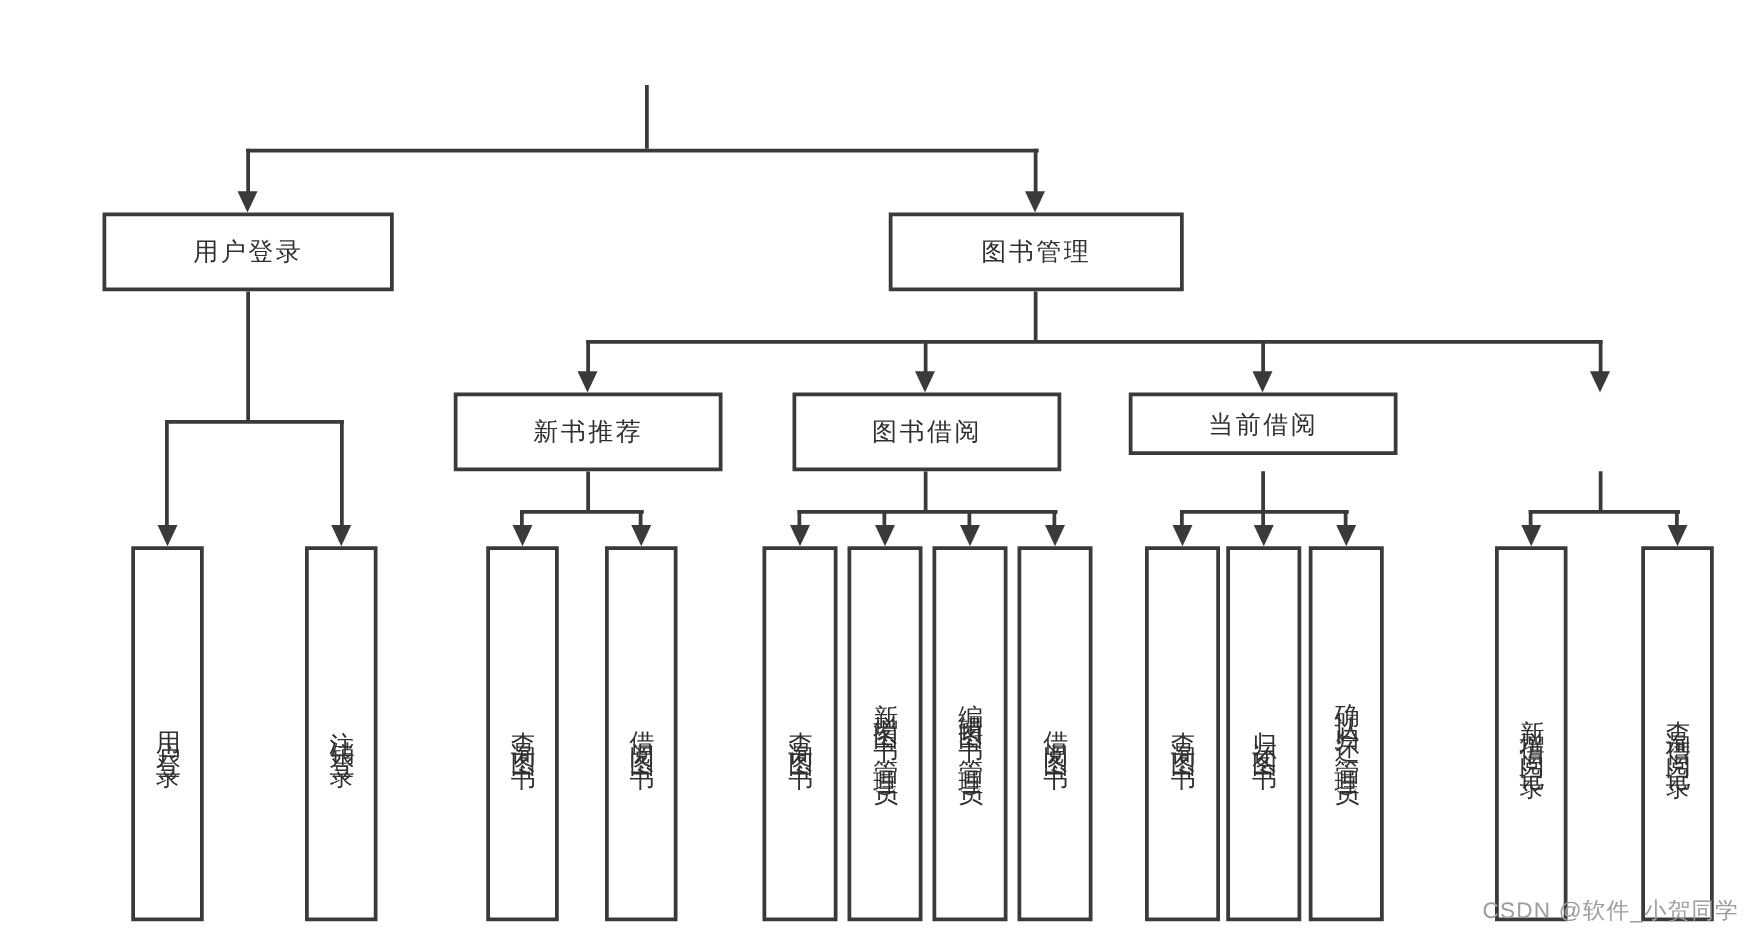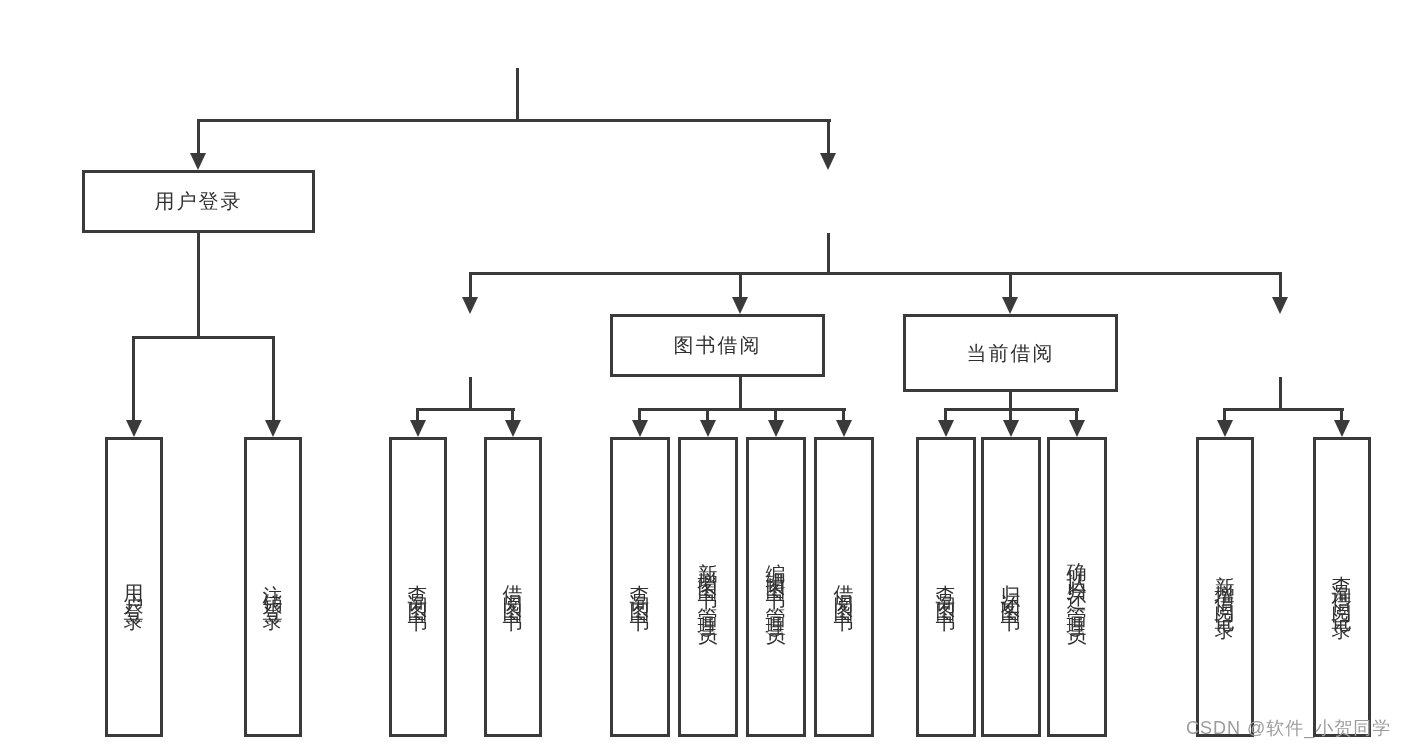--- a/index.html
+++ b/index.html
@@ -62,27 +62,33 @@
 </head>
 <body>
 
 <div id="canvas">
 
 
   <div class="box" style="left:82px;top:170px;width:233px;height:63px;">
     <span>用户登录</span>
   </div>
 
-
-
-  <div class="box" style="left:610px;top:314px;width:215px;height:63px;">
+  <div class="box" style="left:711px;top:170px;width:236px;height:63px;">
+    <span>图书管理</span>
+  </div>
+
+  <div class="box" style="left:363px;top:314px;width:215px;height:63px;">
+    <span>新书推荐</span>
+  </div>
+
+  <div class="box" style="left:634px;top:314px;width:215px;height:63px;">
     <span>图书借阅</span>
   </div>
 
-  <div class="box" style="left:903px;top:314px;width:215px;height:78px;">
+  <div class="box" style="left:903px;top:314px;width:215px;height:50px;">
     <span>当前借阅</span>
   </div>
 
 
   <div class="box v" style="left:105px;top:437px;width:58px;height:300px;">
     <span>用户登录</span>
   </div>
 
   <div class="box v" style="left:244px;top:437px;width:58px;height:300px;">
     <span>注销登录</span>

